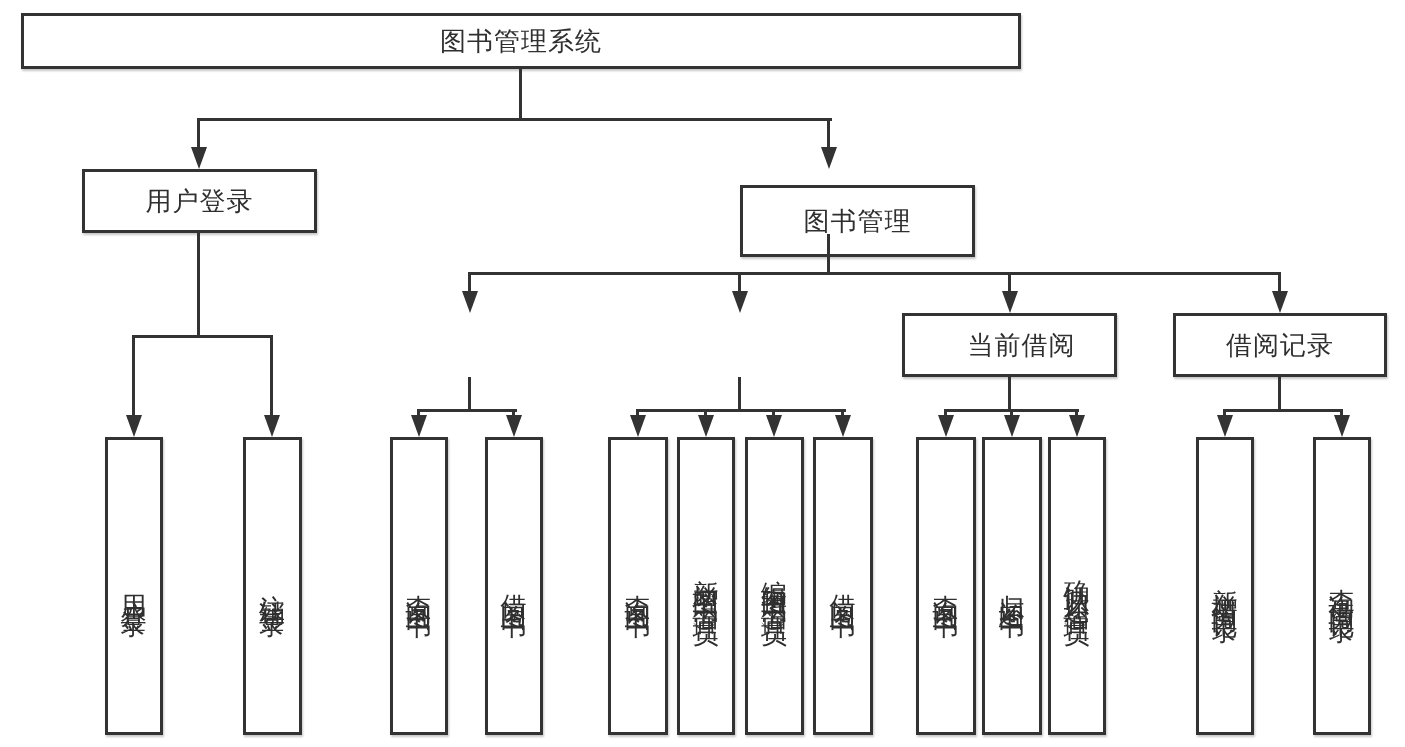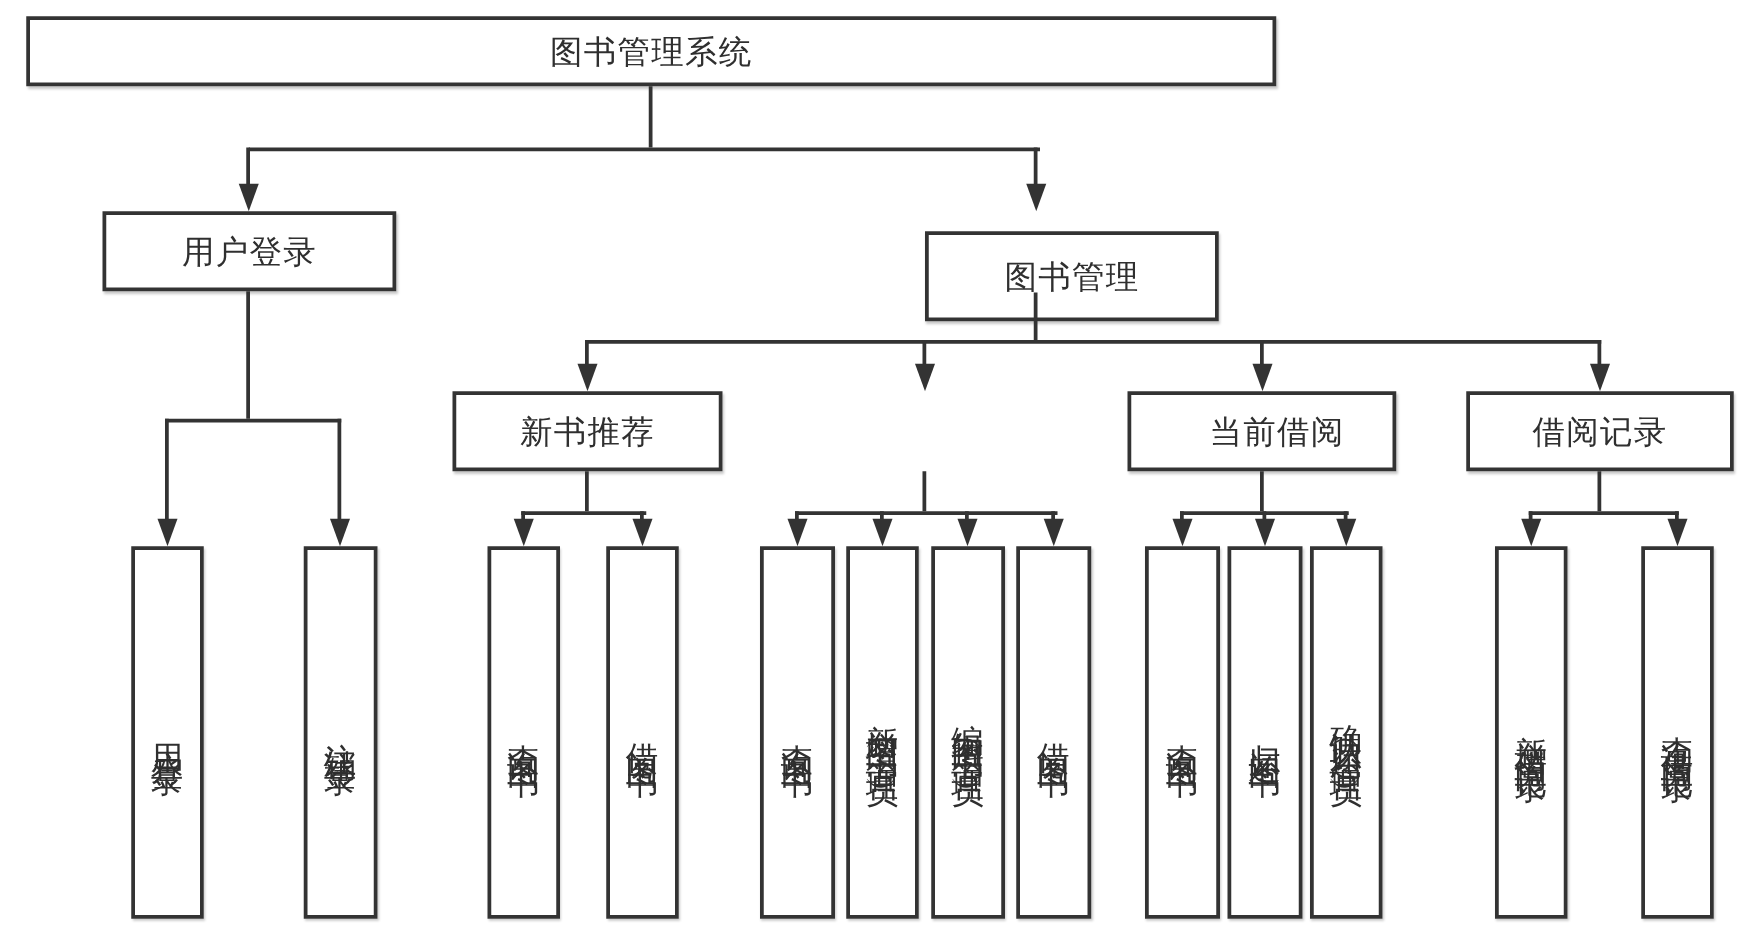--- a/index.html
+++ b/index.html
@@ -67,23 +67,20 @@
     <span>图书管理系统</span>
   </div>
 
   <div class="node" style="left:82px;top:169px;width:235px;height:64px;">
     <span>用户登录</span>
   </div>
   <div class="node" style="left:740px;top:169px;width:235px;height:72px;margin-top:16px;">
     <span>图书管理</span>
   </div>
 
-  <div class="node" style="left:362px;top:313px;width:216px;height:64px;">
-    <span>新书推荐</span>
-  </div>
   <div class="node" style="left:902px;top:313px;width:215px;height:64px;padding-left:24px;">
     <span>当前借阅</span>
   </div>
   <div class="node" style="left:1173px;top:313px;width:214px;height:64px;">
     <span>借阅记录</span>
   </div>
 
   <div class="node leaf" style="left:105px;top:437px;width:58px;height:298px;">
     <span>用户登录</span>
   </div>

